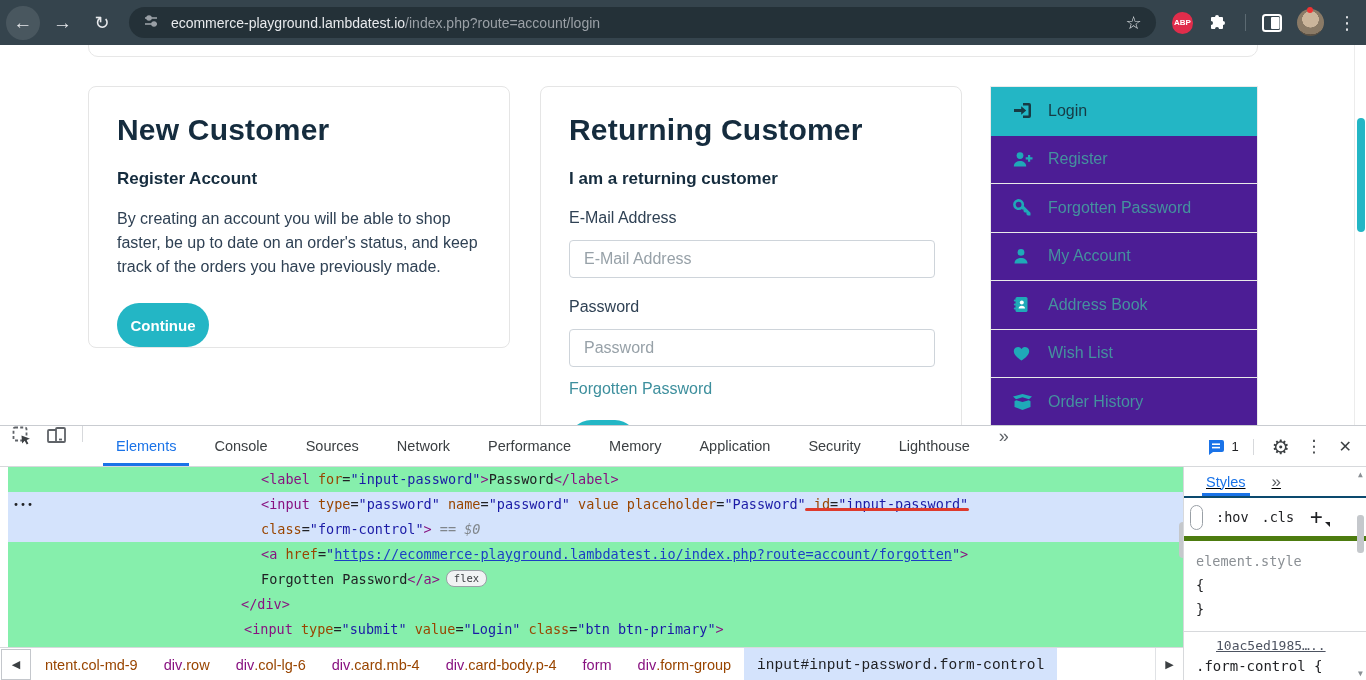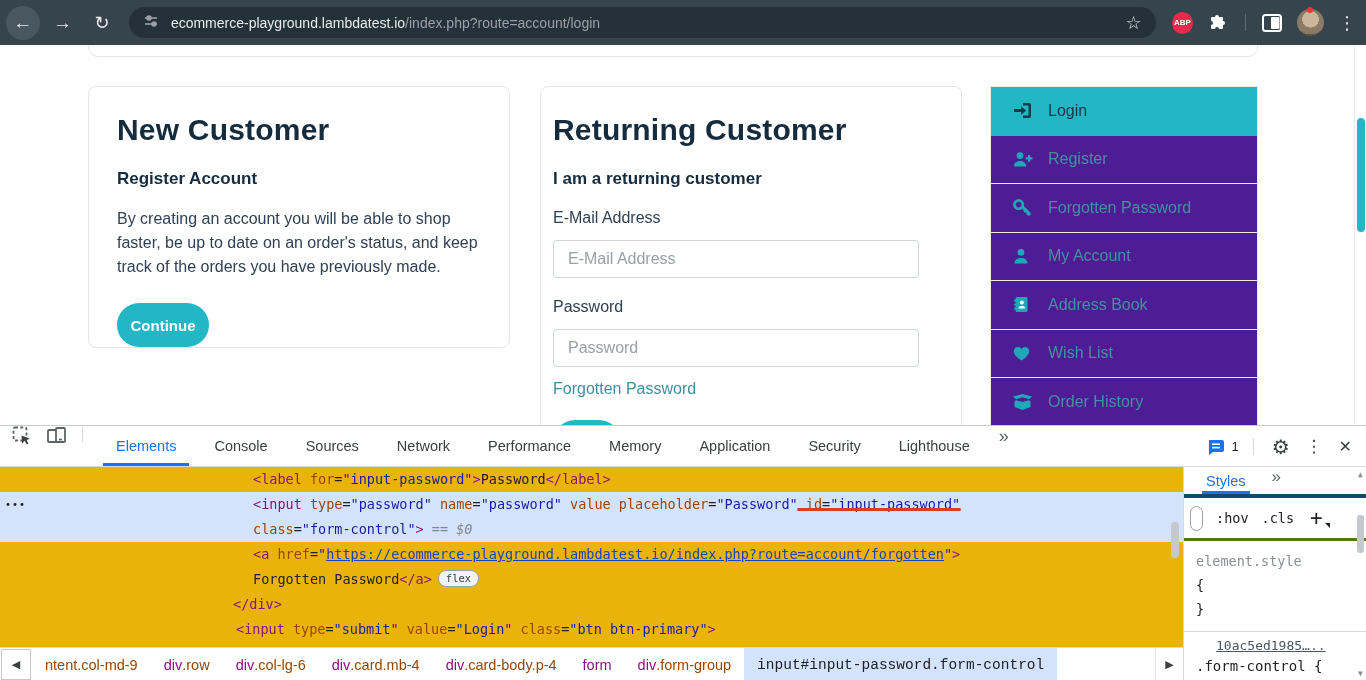--- a/index.html
+++ b/index.html
@@ -31,21 +31,21 @@
                  border-radius:50%; background:#e33; }
   .kebab { color:#e8eaed; font-size:18px; margin-left:14px; margin-right:10px; }
 
   
   #page { position:absolute; left:0; top:45px; width:1366px; height:380px;
           background:#fff; overflow:hidden; }
   #prev-card-edge { position:absolute; left:88px; top:-50px; width:1170px; height:62px;
                     border:1px solid #e7e7e7; border-radius:10px; background:#fff; }
   .card { position:absolute; background:#fff; border:1px solid #e5e5e5; border-radius:8px; }
   #card-new { left:88px; top:41px; width:422px; height:262px; padding:26px 28px; }
-  #card-ret { left:540px; top:41px; width:422px; height:400px; padding:26px 12px; }
+  #card-ret { left:540px; top:41px; width:422px; height:400px; padding:26px 28px; }
   .card h1 { font-size:30px; font-weight:700; color:#152c3e; letter-spacing:.2px; }
   .card h2 { font-size:17px; font-weight:700; color:#152c3e; margin-top:22px; }
   .card p  { font-size:16px; color:#2f4154; margin-top:18px; line-height:24px; }
   .fld-label { font-size:16px; color:#2f4154; margin-top:20px; }
   .fld { width:366px; height:38px; border:1px solid #ced4da; border-radius:4px;
          margin-top:13px; padding:0 14px; font-size:16px; color:#2f4154;
          font-family:"Liberation Sans",sans-serif; outline:none; }
   .fld::placeholder { color:#97a1a8; }
   .teal-btn { display:inline-block; border:none; background:#23b6c5; color:#fff;
               font-weight:700; font-size:15px; border-radius:22px; height:44px;
@@ -88,22 +88,22 @@
   .dt-more { font-size:18px; color:#5f6368; padding:0 10px; }
   #dt-right { position:absolute; right:8px; top:0; height:41px; display:flex;
               align-items:center; }
   #issues-count { font-size:13px; color:#202124; margin-left:6px; }
   .dt-gear { font-size:20px; color:#3c4043; margin-left:18px; }
   .dt-kebab { font-size:17px; color:#3c4043; margin-left:16px; }
   .dt-close { font-size:16px; color:#3c4043; margin-left:16px; margin-right:6px; }
   .dt-vsep { width:1px; height:16px; background:#d7d9dc; margin-left:14px; }
 
   
-  #code-panel { position:absolute; left:0; top:41px; width:1183px; height:180px;
-                background:#eab308; overflow:hidden;
+  #code-panel { position:absolute; left:8px; top:41px; width:1183px; height:180px;
+                background:#86efac; overflow:hidden;
                 font-family:"DejaVu Sans Mono", monospace; font-size:13.5px; }
   .code-line { height:25px; line-height:25px; white-space:pre; position:relative; }
   .code-line.sel { background:#d4e3fc; }
   .code-line .gutter-dots { position:absolute; left:5px; top:0; color:#202124;
                             font-size:10px; letter-spacing:1px; }
   .ind-inner { padding-left:253px; }
   .ind-outer { padding-left:233px; }
   .ind-outer2 { padding-left:236px; }
   .tk-tag  { color:#881280; }
   .tk-attr { color:#994500; }
@@ -118,28 +118,28 @@
                 background:#f1f3f4; border:1px solid #9aa0a6; border-radius:8px;
                 padding:0 7px; line-height:15px; vertical-align:2px; margin-left:6px; }
   #code-scroll { position:absolute; right:3px; top:0; width:10px; height:180px; }
   #code-scroll .thumb { position:absolute; left:1px; top:55px; width:8px; height:36px;
                         background:#c5c8cc; border-radius:4px; }
 
   
   #styles-pane { position:absolute; left:1183px; top:41px; width:183px; height:214px;
                  background:#fff; border-left:1px solid #d7d9dc;
                  font-family:"DejaVu Sans Mono", monospace; }
-  #styles-head { height:31px; border-bottom:4px solid #0c4a6e; display:flex;
-                 font-family:"Liberation Sans",sans-serif; }
+  #styles-head { height:31px; border-bottom:2px solid #0c4a6e; display:flex;
+                 align-items:center; font-family:"Liberation Sans",sans-serif;text-decoration:underline; }
   #styles-tab { color:#1a73e8; font-size:14.5px; margin-left:22px; position:relative;
                 height:100%; display:flex; align-items:center; }
   #styles-tab::after { content:""; position:absolute; left:-4px; right:-4px; bottom:0;
                        height:3px; background:#1a73e8; }
   #styles-more { color:#5f6368; font-size:17px; margin-left:26px; }
-  #styles-toolbar { height:43px; border-bottom:3px solid #4d7c0f; display:flex;
+  #styles-toolbar { height:43px; border-bottom:5px solid #4d7c0f; display:flex;
                     align-items:center; position:relative; }
   #styles-filter { width:13px; height:25px; border:1px solid #9aa0a6; border-radius:13px;
                    margin-left:6px; }
   .st-btn { font-size:13.5px; color:#202124; margin-left:13px; }
   #st-plus { font-size:21px; color:#202124; margin-left:16px; position:relative; }
   #st-plus .corner { position:absolute; right:-7px; bottom:2px; width:0; height:0;
                      border-left:5px solid transparent; border-top:5px solid #202124; }
   #elem-style { padding:8px 0 10px 12px; border-bottom:1px solid #d7d9dc;
                 font-size:13.5px; line-height:24px; }
   #elem-style .es { color:#8a8f94; }

